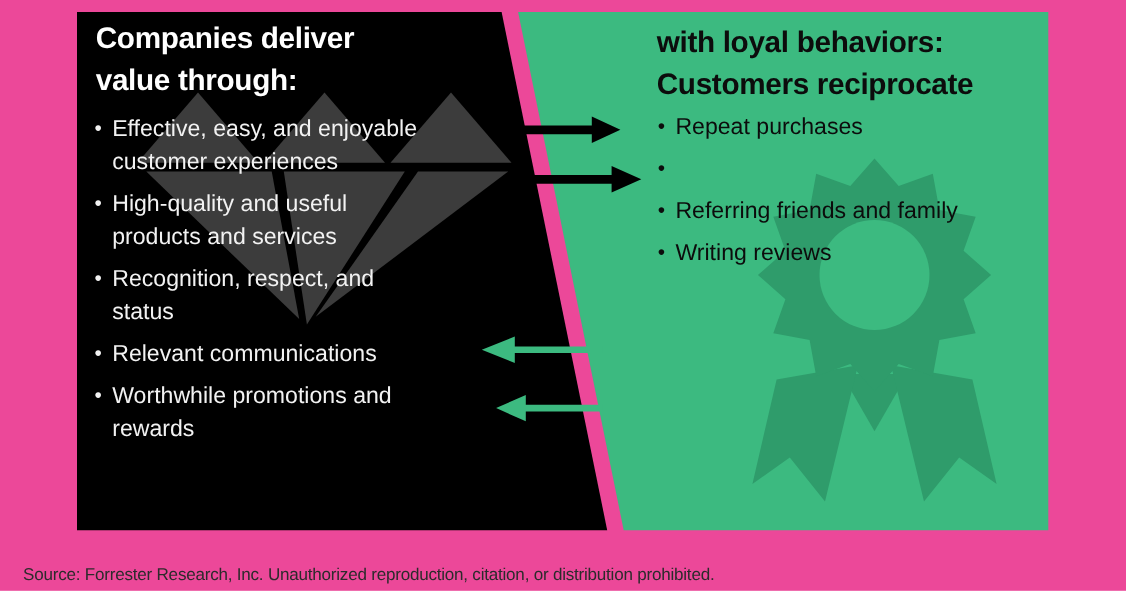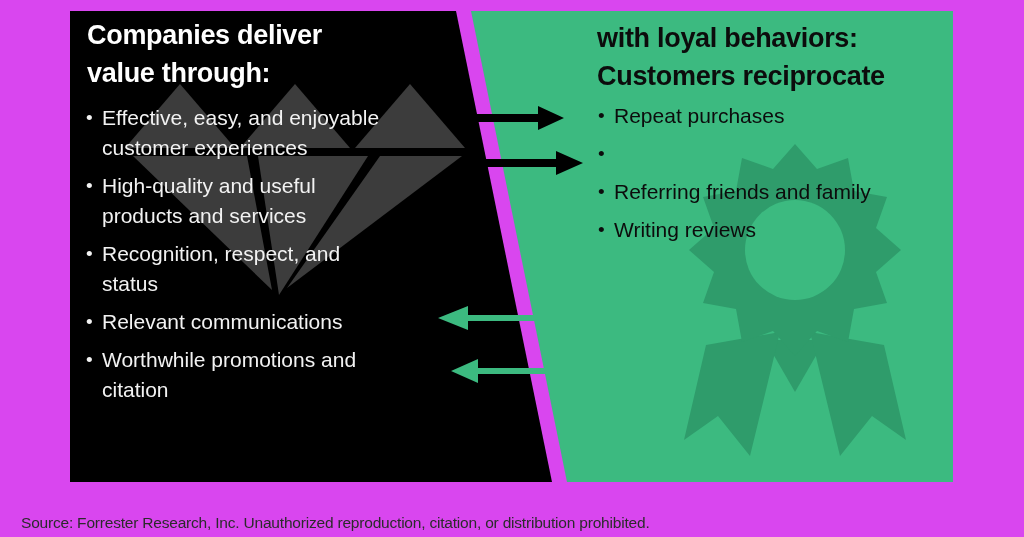--- a/index.html
+++ b/index.html
@@ -2,21 +2,21 @@
 <html><head>
 <meta charset="utf-8">
 <title>Loyalty Value Exchange</title>
 <style>
   html, body { margin: 0; padding: 0; }
   body { background: #ffffff; font-family: "Liberation Sans", sans-serif; }
   .canvas {
     position: relative;
     width: 1024px;
     height: 537px;
-    background: #d946ef;
+    background: #ec4899;
     overflow: hidden;
   }
   .art {
     position: absolute;
     left: 0; top: 0;
     z-index: 1;
   }
   .txt-layer { position: absolute; z-index: 2; }
 
   .heading {
@@ -124,21 +124,21 @@
       <span class="dot">•</span>
       <span class="txt">
           <span class="bline">Relevant communications</span>
           <span class="bline"></span>
         </span>
     </li>
     <li>
       <span class="dot">•</span>
       <span class="txt">
           <span class="bline">Worthwhile promotions and</span>
-          <span class="bline">citation</span>
+          <span class="bline">rewards</span>
         </span>
     </li>
   </ul>
 
   <div class="txt-layer heading heading-right" style="position:absolute;">
     <span class="hline">with loyal behaviors:</span>
     <span class="hline">Customers reciprocate</span>
   </div>
 
   <ul class="txt-layer blist list-right" style="position:absolute;">

